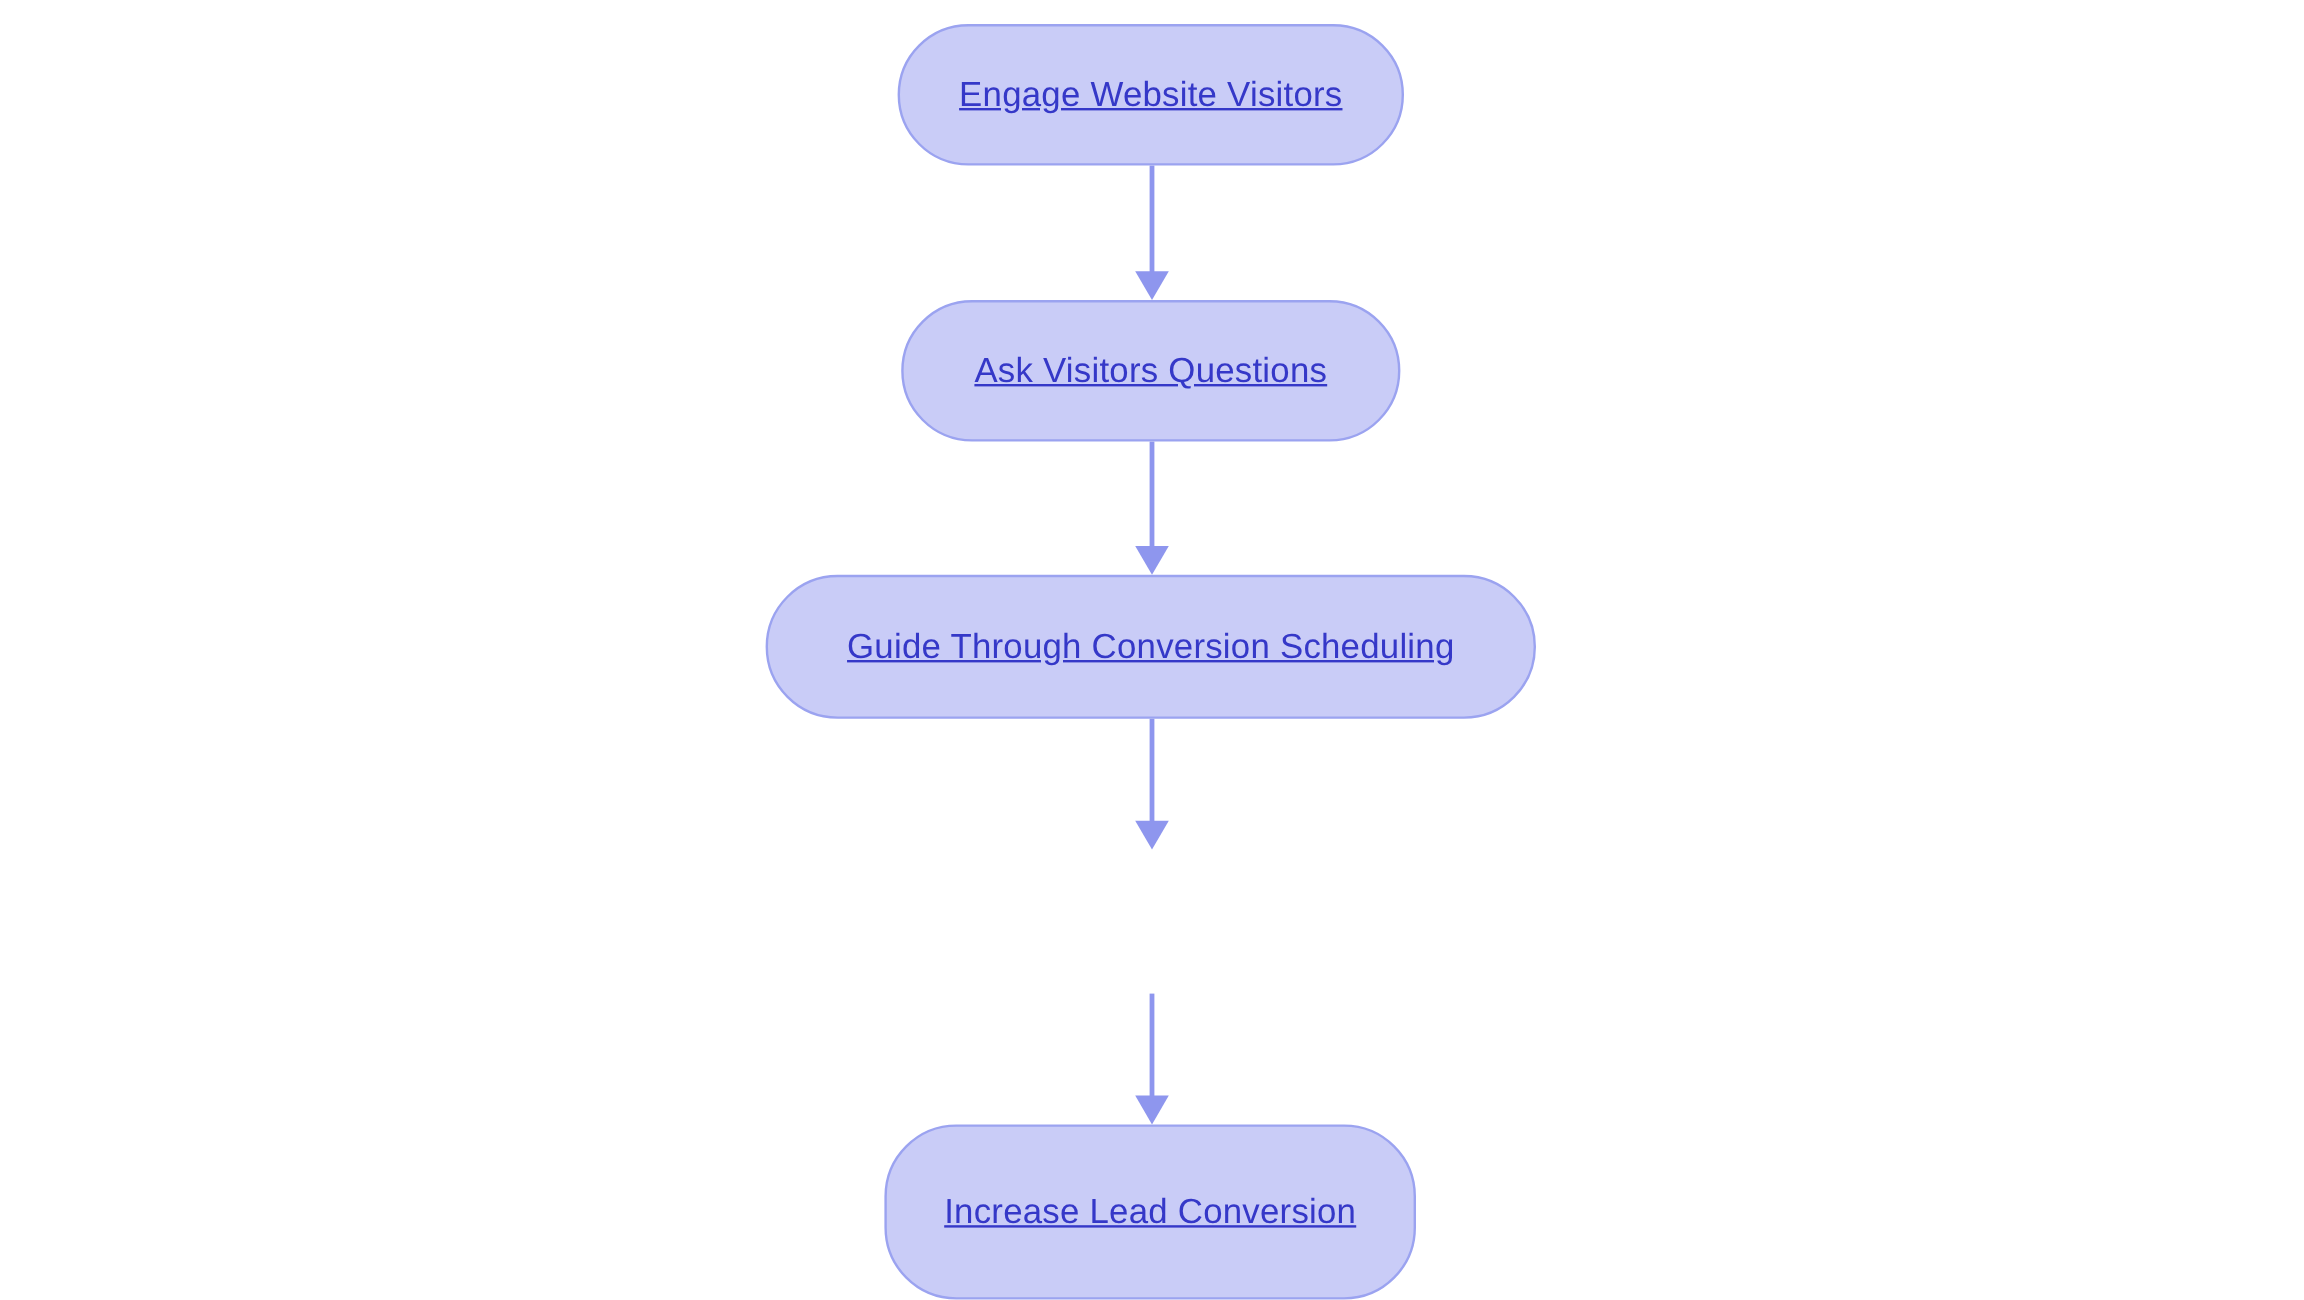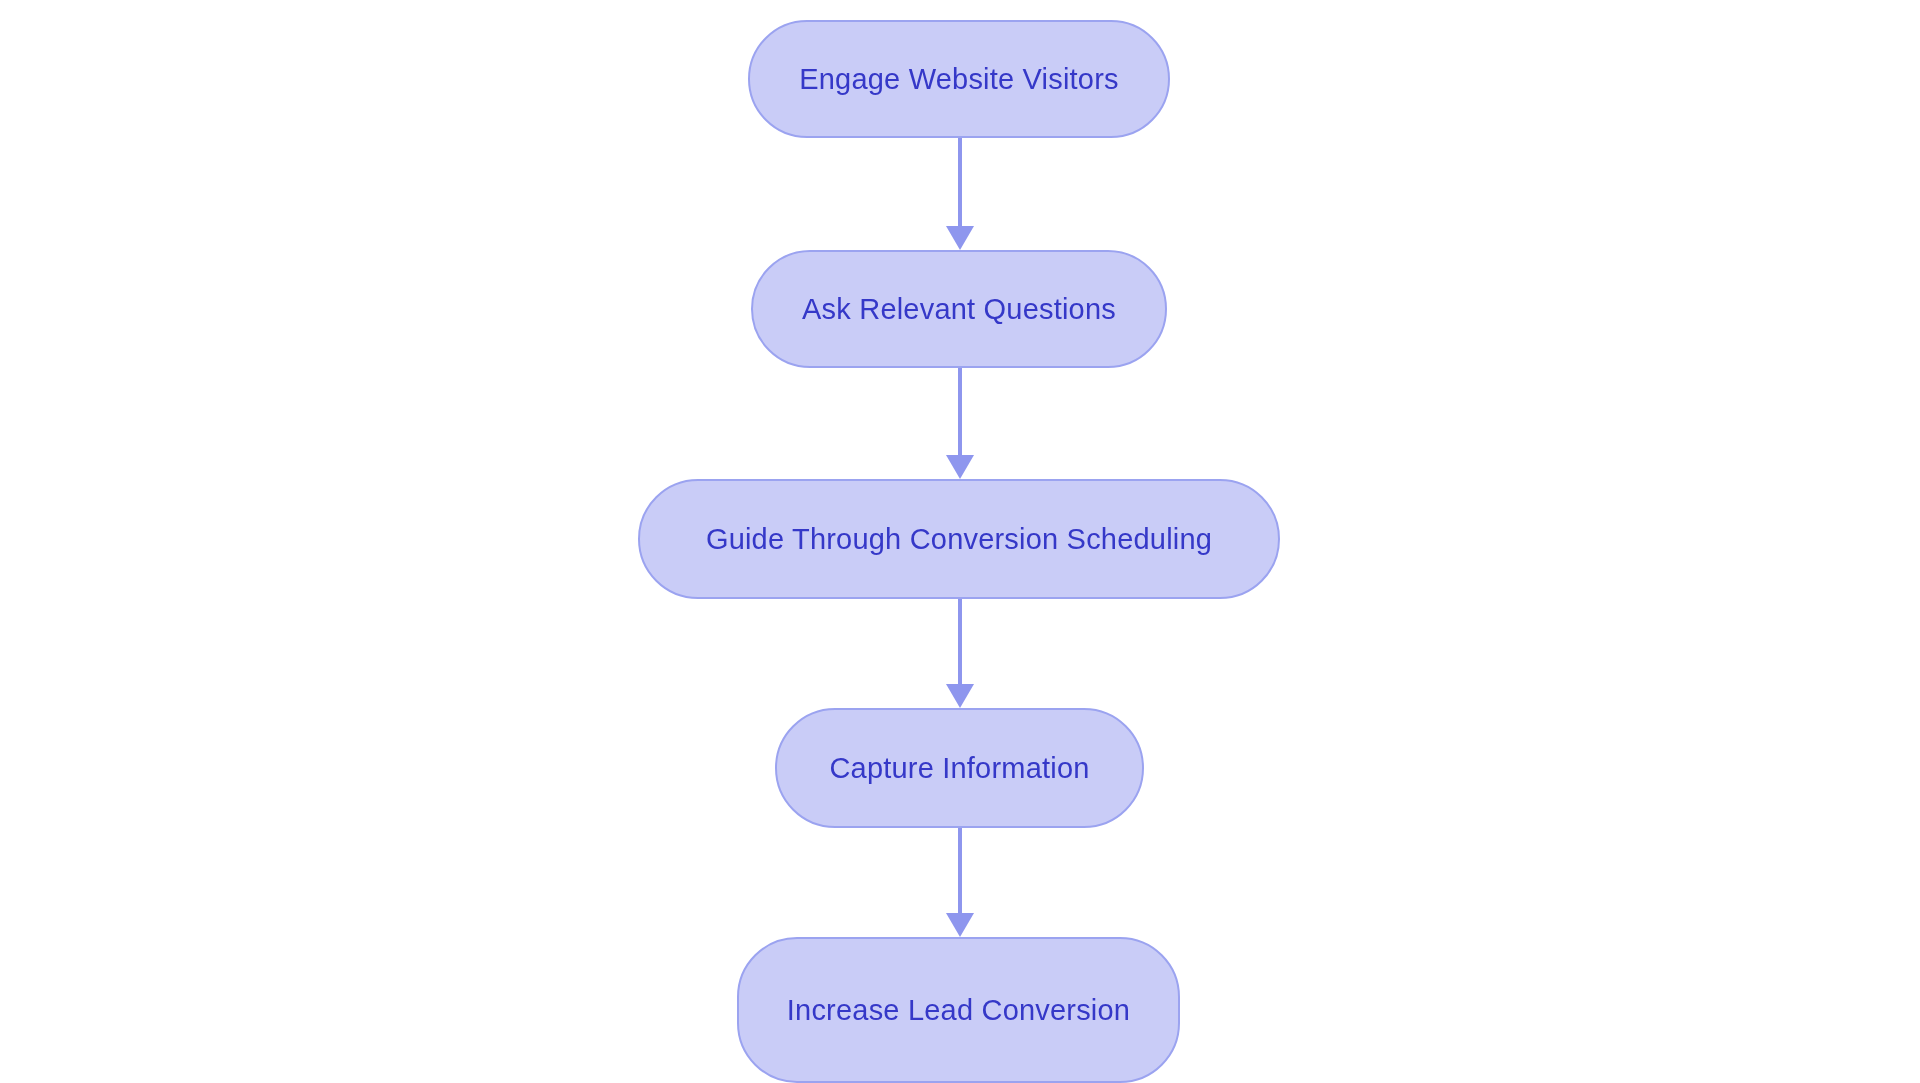--- a/index.html
+++ b/index.html
@@ -26,20 +26,21 @@
     border-radius:60px;
     box-sizing:border-box;
     display:flex;
     align-items:center;
     justify-content:center;
     color:var(--text);
     font-size:29px;
     font-weight:500;
     letter-spacing:.2px;
     white-space:nowrap;
+    text-decoration:underline;
   }
   .n1{left:748px;top:20px;width:422px;}
   .n2{left:751px;top:250px;width:416px;}
   .n3{left:638px;top:479px;width:642px;height:120px;}
   .n4{left:775px;top:708px;width:369px;height:120px;}
   .n5{left:737px;top:937px;width:443px;height:146px;}
 
   .arrow{
     position:absolute;
     left:946px;
@@ -71,34 +72,31 @@
 
 <div class="canvas">
 
   <div class="node n1">
     <span>Engage Website Visitors</span>
   </div>
 
   <div class="arrow a1"></div>
 
   <div class="node n2">
-    <span>Ask Relevant Questions</span>
+    <span>Ask Visitors Questions</span>
   </div>
 
   <div class="arrow a2"></div>
 
   <div class="node n3">
     <span>Guide Through Conversion Scheduling</span>
   </div>
 
   <div class="arrow a3"></div>
 
-  <div class="node n4">
-    <span>Capture Information</span>
-  </div>
 
   <div class="arrow a4"></div>
 
   <div class="node n5">
     <span>Increase Lead Conversion</span>
   </div>
 
 </div>
 
 </body></html>

